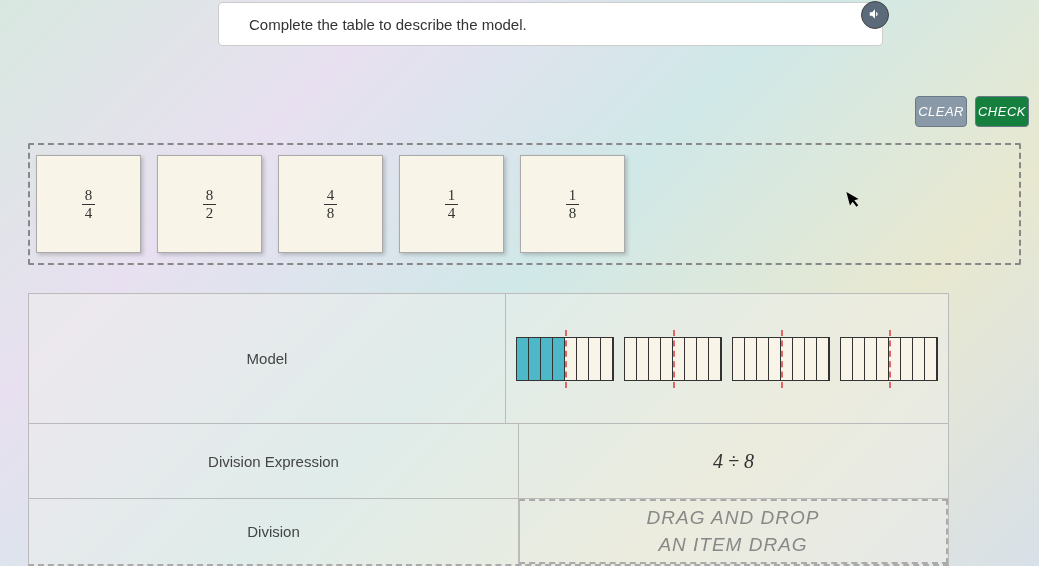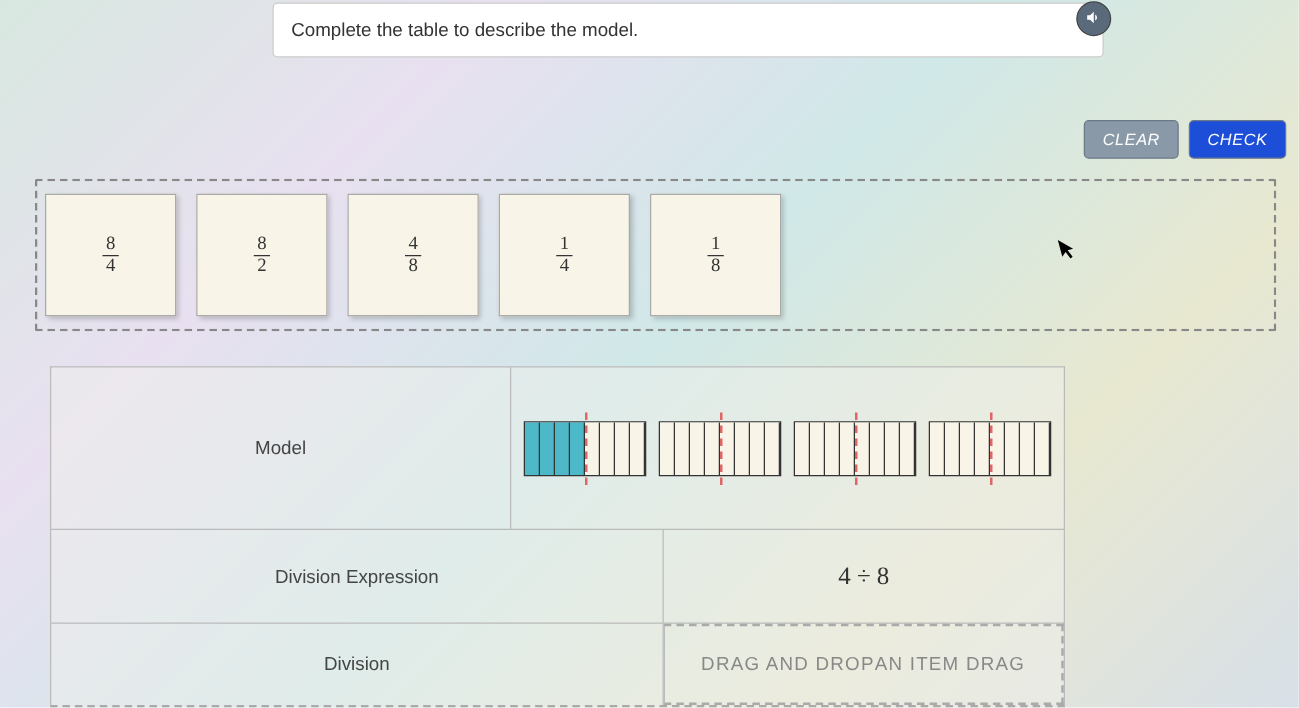--- a/index.html
+++ b/index.html
@@ -19,21 +19,21 @@
       position: absolute;
       left: 218px;
       top: 2px;
       width: 665px;
       height: 44px;
       background: #fff;
       border: 1px solid #ccc;
       border-radius: 4px;
       display: flex;
       align-items: center;
-      padding: 0 14px;
+      padding: 0 30px;
       font-size: 15px;
       color: #333;
     }
     .audio-btn {
       position: absolute;
       left: 861px;
       top: 1px;
       width: 28px;
       height: 28px;
       border-radius: 50%;
@@ -51,28 +51,28 @@
       right: 10px;
       top: 96px;
       display: flex;
       gap: 8px;
     }
     .btn {
       background: #8a99a8;
       color: #fff;
       border: 1px solid #6a7988;
       border-radius: 4px;
-      padding: 7px 14px;
+      padding: 7px 2px;
       font-size: 13px;
       font-style: italic;
       cursor: pointer;
       letter-spacing: 0.5px;
     }
     .btn.check {
-      background: #1d4ed8;
+      background: #15803d;
     }
     .tile-tray {
       position: absolute;
       left: 28px;
       top: 143px;
       width: 993px;
       height: 122px;
       border: 2px dashed #888;
       border-radius: 2px;
       display: flex;
@@ -105,22 +105,21 @@
       line-height: 1.1;
     }
     .fraction .den {
       padding: 0 3px;
       line-height: 1.1;
     }
     .answer-table {
       position: absolute;
       left: 28px;
       top: 293px;
-      width: 812px;
-      margin-left: 12px;
+      width: 921px;
     }
     .row {
       display: flex;
       border: 1px solid #bbb;
       border-bottom: none;
       background: rgba(240,240,235,0.5);
     }
     .row:last-child {
       border-bottom: 2px dashed #aaa;
     }
@@ -132,30 +131,31 @@
       font-size: 15px;
       color: #444;
       border-right: 1px solid #bbb;
     }
     .row-content {
       flex: 1;
       display: flex;
       align-items: center;
       justify-content: center;
       position: relative;
+      font-style: italic;
     }
     .row.model { height: 130px; }
     .row.division { height: 75px; justify-content: center; }
     .row.fraction-row { height: 68px; }
     .row.fraction-row .row-content {
       border: 2px dashed #aaa;
       border-left: 1px solid #bbb;
-      flex-direction: row;
+      flex-direction: column;
       color: #888;
-      font-size: 15px;
+      font-size: 19px;
       letter-spacing: 1px;
     }
     .division-expr {
       font-family: 'Times New Roman', serif;
       font-size: 20px;
       color: #333;
     }
     .model-container {
       display: flex;
       gap: 10px;

